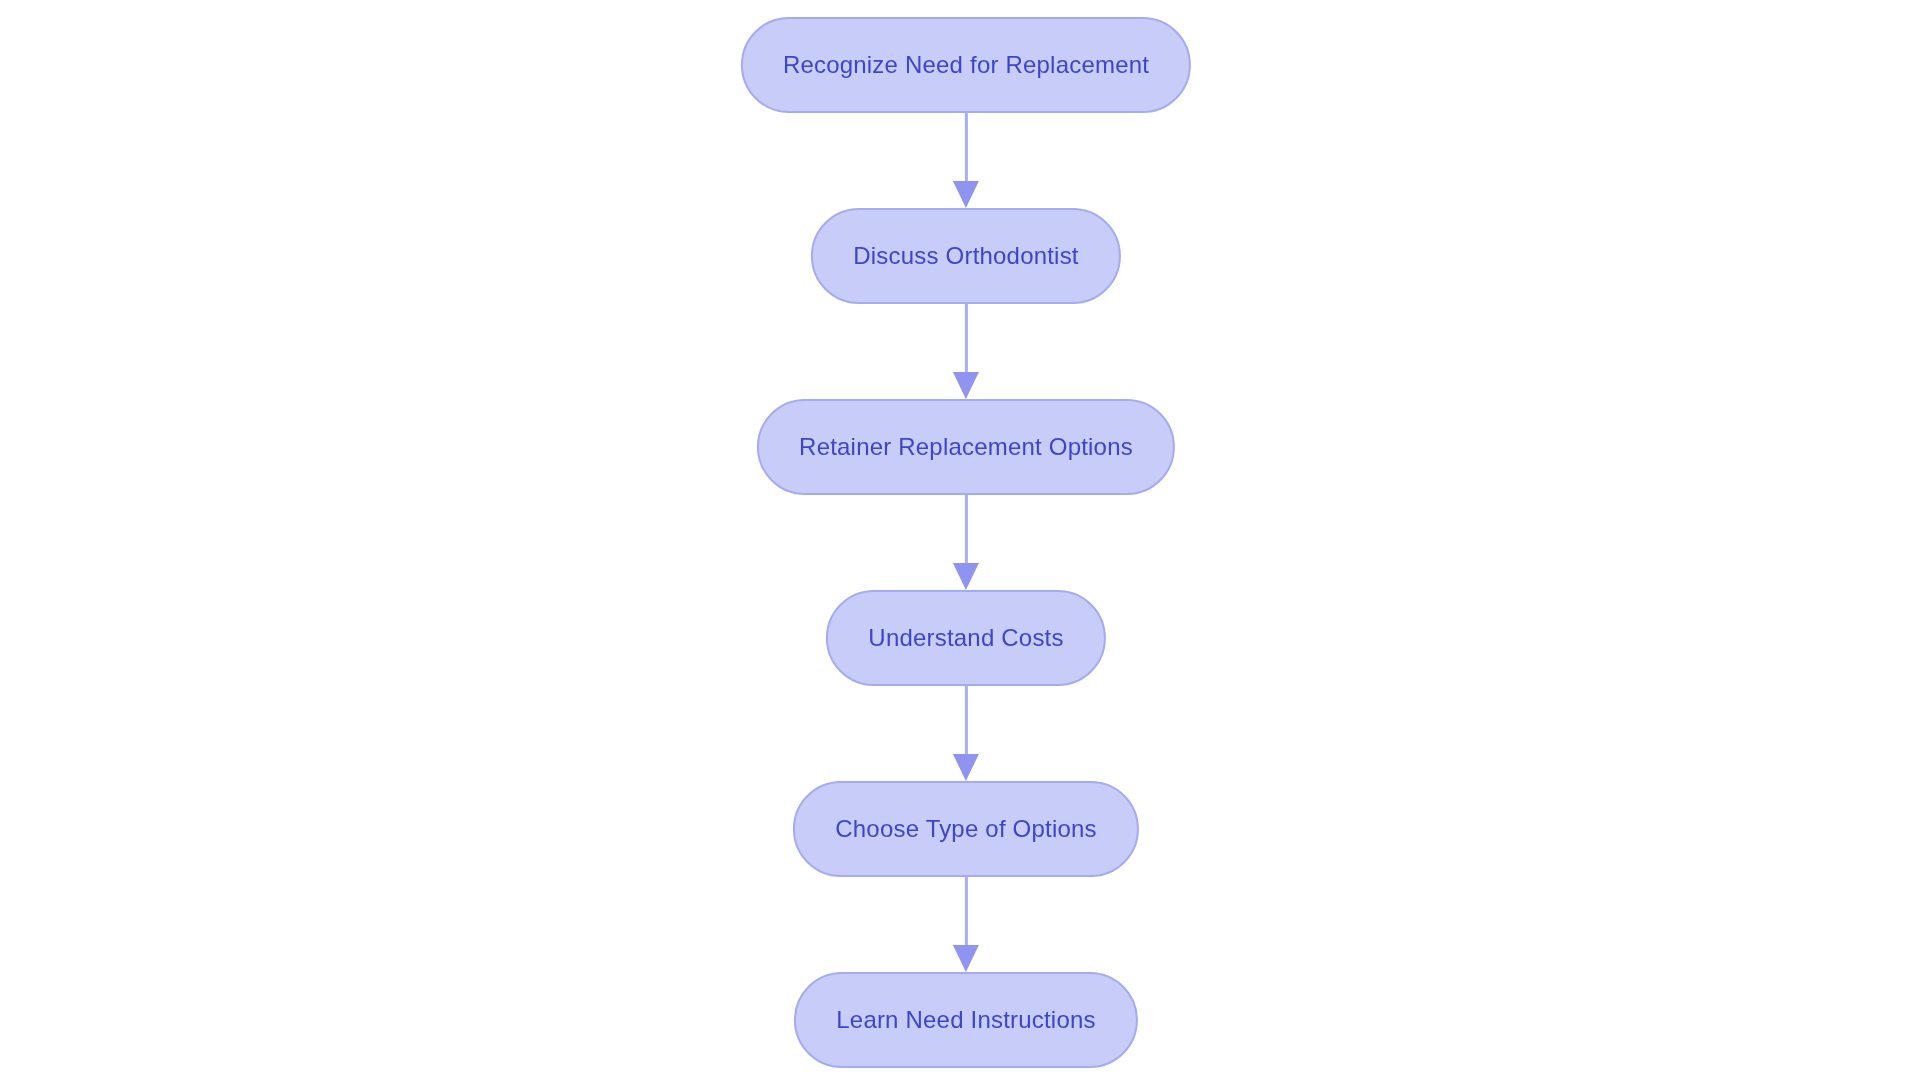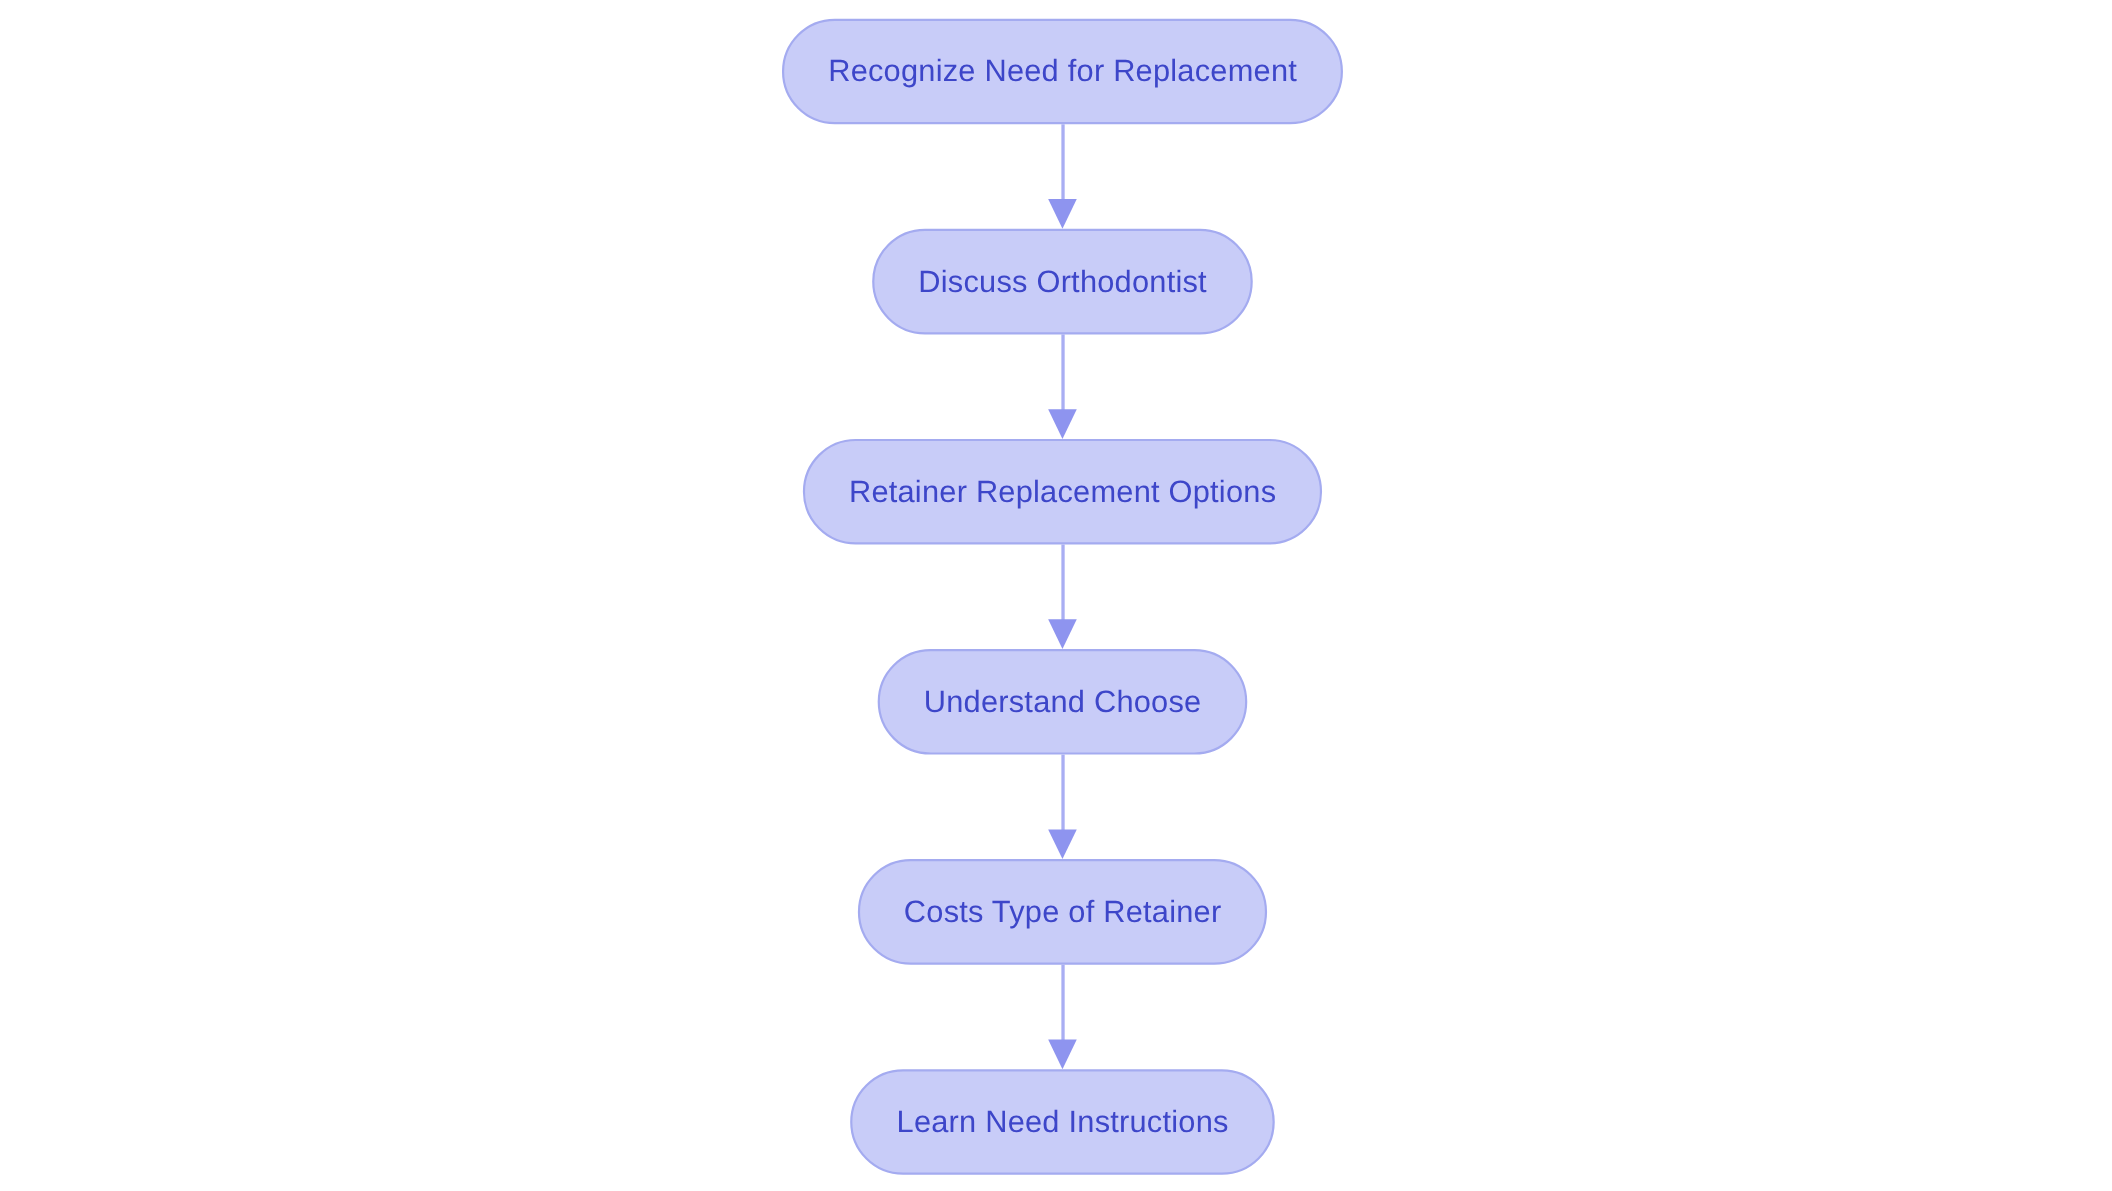--- a/index.html
+++ b/index.html
@@ -38,21 +38,21 @@
     border-radius: 48px;
     background: var(--node-fill);
     border: 2px solid var(--node-border);
     display: flex;
     align-items: center;
     justify-content: center;
     padding: 0 40px;
     white-space: nowrap;
   }
   .node-label {
-    font-size: 28px;
+    font-size: 24px;
     letter-spacing: 0.2px;
     color: var(--node-text);
   }
   .connector {
     height: 95px;
     display: flex;
     flex-direction: column;
     align-items: center;
   }
   .connector-line {
@@ -96,30 +96,30 @@
     <div class="node">
       <span class="node-label">Retainer Replacement Options</span>
     </div>
 
     <div class="connector">
       <div class="connector-line"></div>
       <div class="connector-head"></div>
     </div>
 
     <div class="node">
-      <span class="node-label">Understand Choose</span>
+      <span class="node-label">Understand Costs</span>
     </div>
 
     <div class="connector">
       <div class="connector-line"></div>
       <div class="connector-head"></div>
     </div>
 
     <div class="node">
-      <span class="node-label">Costs Type of Retainer</span>
+      <span class="node-label">Choose Type of Options</span>
     </div>
 
     <div class="connector">
       <div class="connector-line"></div>
       <div class="connector-head"></div>
     </div>
 
     <div class="node">
       <span class="node-label">Learn Need Instructions</span>
     </div>

